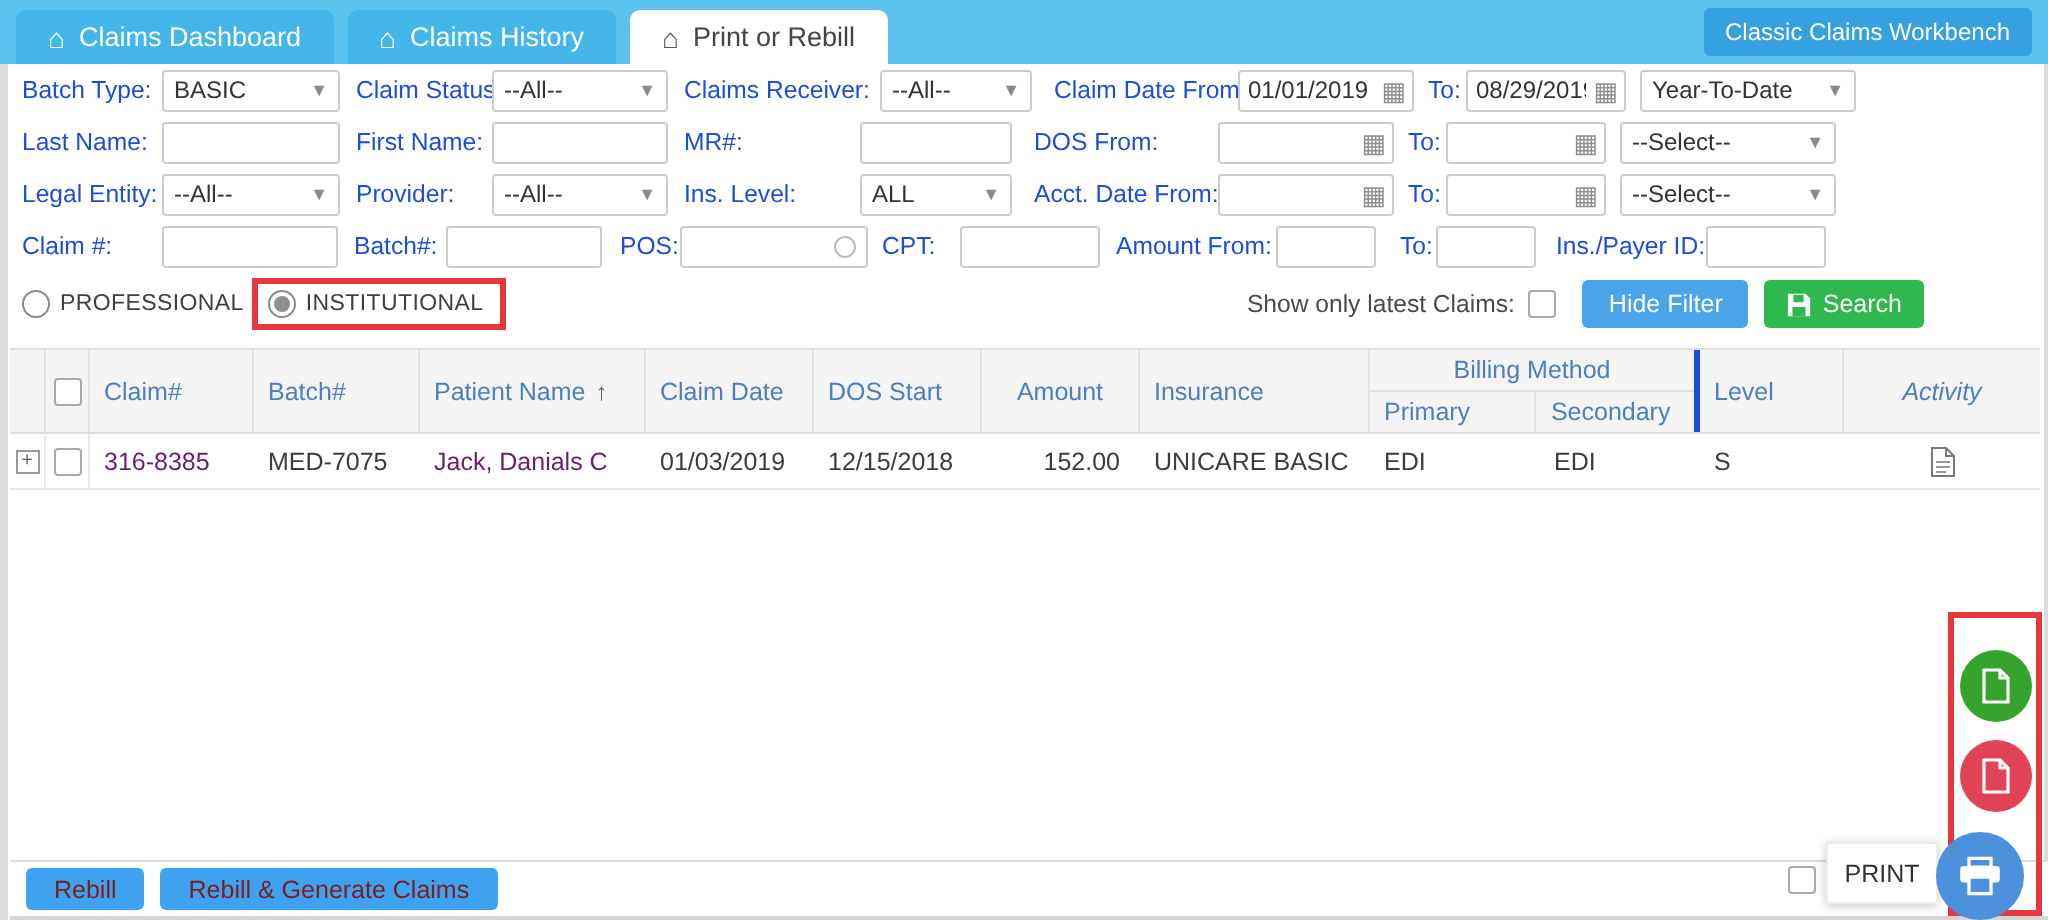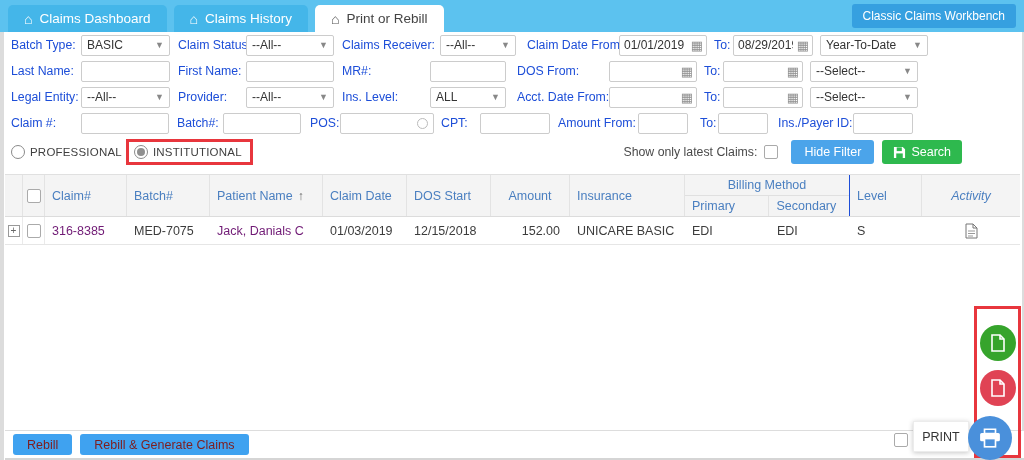--- a/index.html
+++ b/index.html
@@ -80,21 +80,21 @@
     display:flex; background:#f4f4f4; border-top:1px solid #e0e0e0; border-bottom:1px solid #dcdcdc;
     height:43px; color:#4a7fc0; font-size:12.5px;
   }
   .th { display:flex; align-items:center; padding-left:7px; border-right:1px solid #e3e3e3; height:100%; white-space:nowrap; }
   .td { display:flex; align-items:center; padding-left:7px; height:100%; white-space:nowrap; }
   .c-exp{width:18px; padding-left:0; justify-content:center;}
   .c-chk{width:22px; padding-left:0; justify-content:center;}
   .c-claim{width:82px}.c-batch{width:83px}.c-patient{width:113px}
   .c-cdate{width:84px}.c-dos{width:84px}.c-amt{width:79px}.c-ins{width:115px}
   .c-primary{width:85px}.c-secondary{width:80px}.c-level{width:72px}.c-activity{flex:1}
-  .th-group { width:165px; display:flex; flex-direction:column; border-right:1px solid #1d4ed8; }
+  .th-group { width:165px; display:flex; flex-direction:column; border-right:3px solid #1d4ed8; }
   .th-group-top { height:21px; display:flex; align-items:center; justify-content:center; border-bottom:1px solid #e0e0e0; }
   .th-group-bottom { flex:1; display:flex; }
   .th-group-bottom .th:last-child { border-right:none; }
   .amt-h { justify-content:center; padding-left:0; }
   .act-h { justify-content:center; padding-left:0; border-right:none;font-style:italic; }
   .sort { color:#666; font-size:12px; margin-left:5px; }
   .trow {
     display:flex; height:28px; border-bottom:1px solid #e6e6e6;
     font-size:12.5px; color:#3c3c3c; background:#fff;
   }

